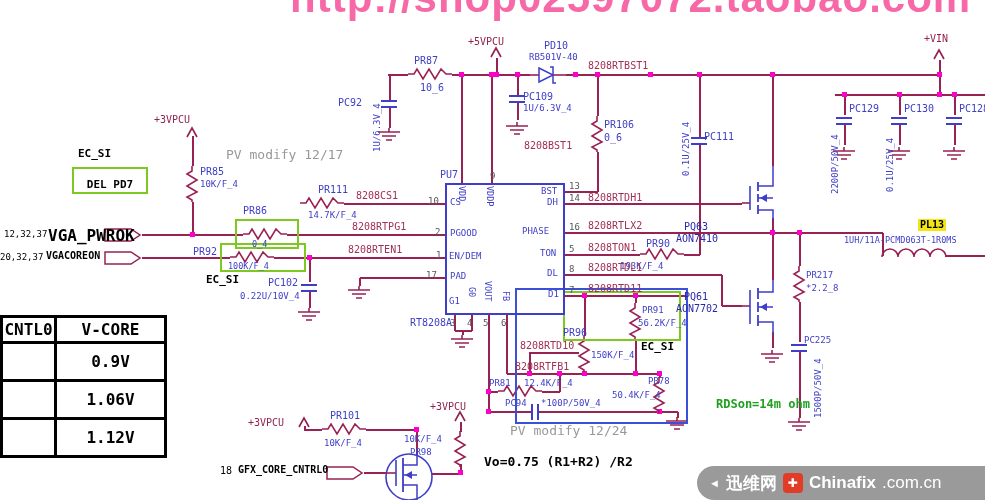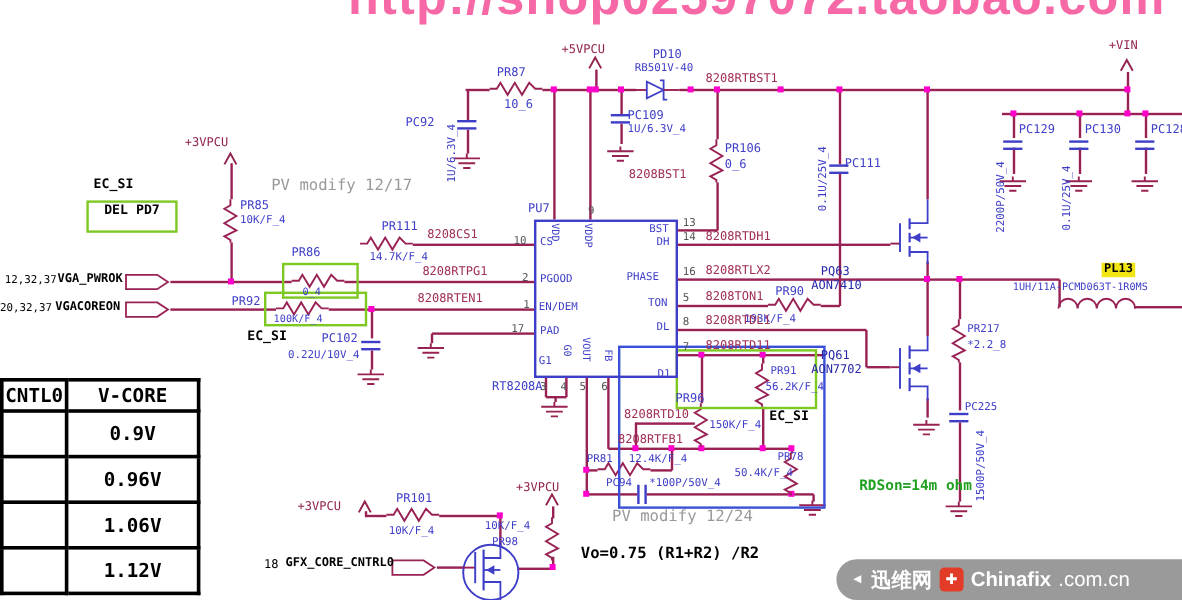--- a/index.html
+++ b/index.html
@@ -20,21 +20,21 @@
   .tG{color:#999;font-size:13px}
   .tGr{color:#1fa11f;font-weight:bold;font-size:12px}
   .tBB{color:#2828a8;font-weight:normal}
   .tY{background:#f2e513;color:#000;font-weight:bold;padding:0 2px}
   .s8{font-size:8.5px}
   .s9{font-size:9px}
   .vert{writing-mode:vertical-rl}
   .rot{transform:rotate(-90deg);transform-origin:0 0}
   .gbox{position:absolute;border:2px solid #7ec822}
   .bbox{position:absolute;border:2px solid #3a50d8}
-  .delbox{display:flex;align-items:flex-start;justify-content:center}
+  .delbox{display:flex;align-items:flex-end;justify-content:center}
   .icbox{position:absolute;left:445px;top:183px;width:120px;height:132px;border:2px solid #3e3ec8;background:#fff0}
   svg.sym{position:absolute;overflow:visible}
   .wm{position:absolute;left:290px;top:-26px;font:bold 42px "Liberation Sans",sans-serif;color:#f5559a;opacity:.88;letter-spacing:1px;white-space:nowrap}
   .vtab{position:absolute;left:0;top:315px;border-collapse:collapse;font:bold 16px "DejaVu Sans Mono",monospace;background:#fff}
   .vtab th,.vtab td{border:3px solid #000;text-align:center;background:#fff}
   .vtab .c1{width:54px}
   .vtab .c2{width:110px}
   .vtab th{height:26px}
   .vtab td{height:38px}
   .footer{position:absolute;left:697px;top:466px;width:288px;height:34px;background:rgba(145,145,145,.92);border-radius:18px 0 0 18px;display:flex;align-items:center;gap:6px;padding:0 12px;font-family:"Liberation Sans",sans-serif;color:#fff}
@@ -353,21 +353,21 @@
   <span class="t s8 vert" style="left:456px;top:186px">VDD</span>
   <span class="t s8 vert" style="left:484px;top:186px">VDDP</span>
   <span class="t s8 vert" style="left:466px;top:287px">G0</span>
   <span class="t s8 vert" style="left:482px;top:281px">VOUT</span>
   <span class="t s8 vert" style="left:500px;top:291px">FB</span>
   <span class="t s9" style="left:541px;top:186px">BST</span>
   <span class="t s9" style="left:547px;top:197px">DH</span>
   <span class="t s9" style="left:522px;top:226px">PHASE</span>
   <span class="t s9" style="left:540px;top:248px">TON</span>
   <span class="t s9" style="left:547px;top:268px">DL</span>
-  <span class="t s9" style="left:548px;top:307px">D1</span>
+  <span class="t s9" style="left:548px;top:289px">D1</span>
 
   <span class="t tN" style="left:428px;top:196px">10</span>
   <span class="t tN" style="left:435px;top:227px">2</span>
   <span class="t tN" style="left:436px;top:250px">1</span>
   <span class="t tN" style="left:426px;top:270px">17</span>
   <span class="t tN" style="left:490px;top:171px">9</span>
   <span class="t tN" style="left:569px;top:181px">13</span>
   <span class="t tN" style="left:569px;top:193px">14</span>
   <span class="t tN" style="left:569px;top:222px">16</span>
   <span class="t tN" style="left:569px;top:244px">5</span>
@@ -453,42 +453,38 @@
 
   <span class="t tK" style="left:78px;top:148px">EC_SI</span>
   <span class="t tK" style="left:206px;top:274px">EC_SI</span>
   <span class="t tK" style="left:641px;top:341px">EC_SI</span>
   <span class="t tG" style="left:226px;top:148px">PV modify 12/17</span>
   <span class="t tG" style="left:510px;top:424px">PV modify 12/24</span>
   <span class="t tGr" style="left:716px;top:398px">RDSon=14m ohm</span>
   <span class="t tK" style="left:484px;top:455px;font-size:13px">Vo=0.75 (R1+R2) /R2</span>
 
   <span class="t tk2 s9" style="left:4px;top:229px">12,32,37</span>
-  <span class="t tK" style="left:48px;top:227px;font-size:10px">VGA_PWROK</span>
+  <span class="t tK" style="left:48px;top:227px;font-size:16px">VGA_PWROK</span>
   <span class="t tk2 s9" style="left:0px;top:252px">20,32,37</span>
   <span class="t tK" style="left:46px;top:250px;font-size:10px">VGACOREON</span>
   <span class="t tk2" style="left:220px;top:465px">18</span>
   <span class="t tK" style="left:238px;top:464px;font-size:10px">GFX_CORE_CNTRL0</span>
 
   <table class="vtab">
     <tbody>
         <tr>
       <th class="c1">CNTL0</th>
       <th class="c2">V-CORE</th>
     </tr>
     <tr>
       <td></td>
       <td>0.9V</td>
     </tr>
     <tr>
       <td></td>
-      <td>0.96V</td>
-    </tr>
-    <tr>
-      <td></td>
       <td>1.06V</td>
     </tr>
     <tr>
       <td></td>
       <td>1.12V</td>
     </tr>
   </tbody>
     </table>
 
   <div class="footer">

